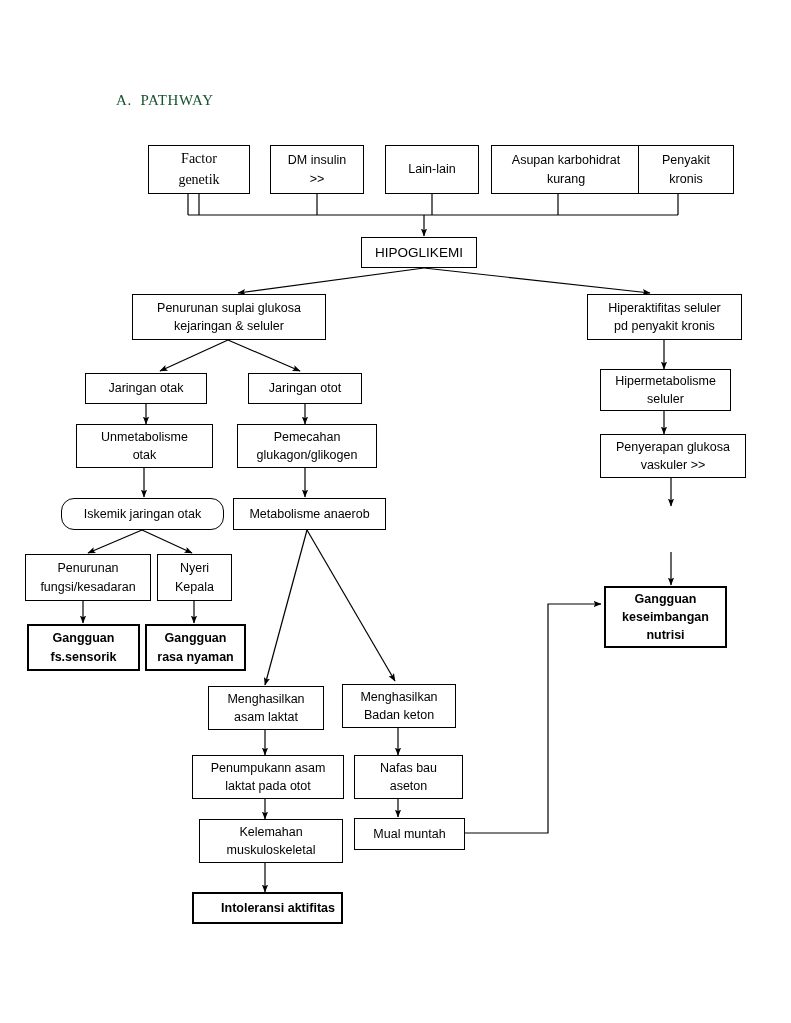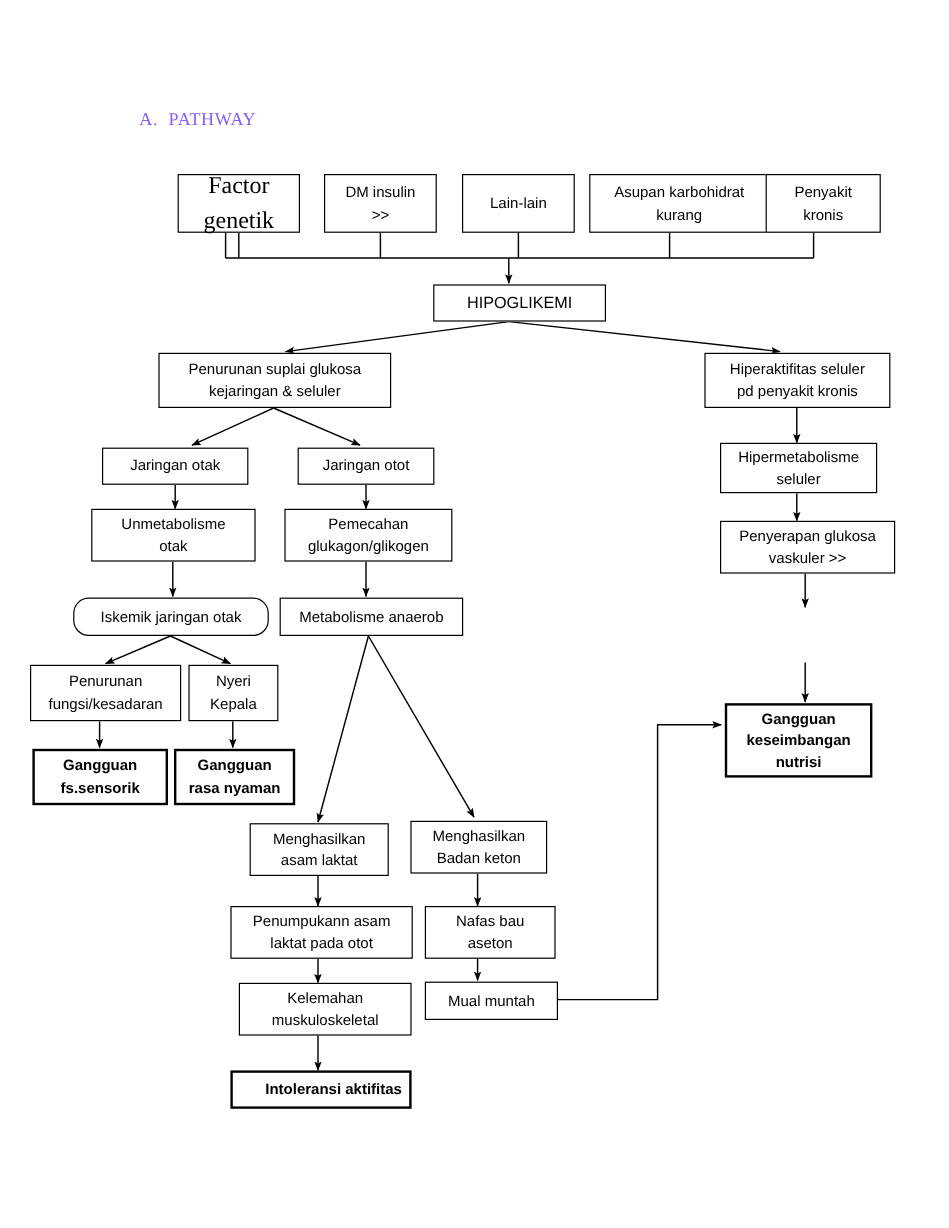--- a/index.html
+++ b/index.html
@@ -18,42 +18,42 @@
     background: #ffffff;
     overflow: hidden;
   }
   #page-title {
     position: absolute;
     left: 116px;
     top: 92px;
     font-family: "Liberation Serif", serif;
     font-size: 15px;
     letter-spacing: 0.6px;
-    color: #8b5cf6;
+    color: #14532d;
     white-space: pre;
   }
   .node {
     position: absolute;
     box-sizing: border-box;
     border: 1px solid #000000;
     background: #ffffff;
     display: flex;
     align-items: center;
     justify-content: center;
     text-align: center;
     font-family: "Liberation Sans", sans-serif;
     font-size: 12.5px;
     line-height: 1.45;
     color: #000000;
     padding: 2px 4px;
     z-index: 3;
   }
   .node.serif {
     font-family: "Liberation Serif", serif;
-    font-size: 20px;
+    font-size: 14px;
   }
   .node.bold {
     font-weight: bold;
     border-width: 2.5px;
   }
   .node .txt {
     display: block;
     white-space: pre-line;
   }
   svg#wires {
@@ -140,21 +140,21 @@
   </div>
   <div class="node" style="left:491px; top:145px; width:150px; height:49px;">
     <span class="txt">Asupan karbohidrat
 kurang</span>
   </div>
   <div class="node" style="left:638px; top:145px; width:96px; height:49px;">
     <span class="txt">Penyakit
 kronis</span>
   </div>
 
-  <div class="node" style="left:361px; top:237px; width:144px; height:31px; font-size:13.5px;">
+  <div class="node" style="left:361px; top:237px; width:116px; height:31px; font-size:13.5px;">
     <span class="txt">HIPOGLIKEMI</span>
   </div>
 
   <div class="node" style="left:587px; top:294px; width:155px; height:46px;">
     <span class="txt">Hiperaktifitas seluler
 pd penyakit kronis</span>
   </div>
   <div class="node" style="left:132px; top:294px; width:194px; height:46px;">
     <span class="txt">Penurunan suplai glukosa
 kejaringan &amp; seluler</span>

